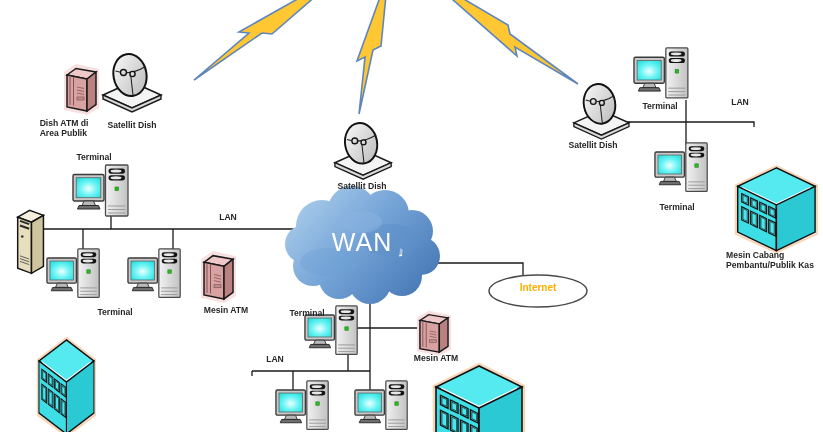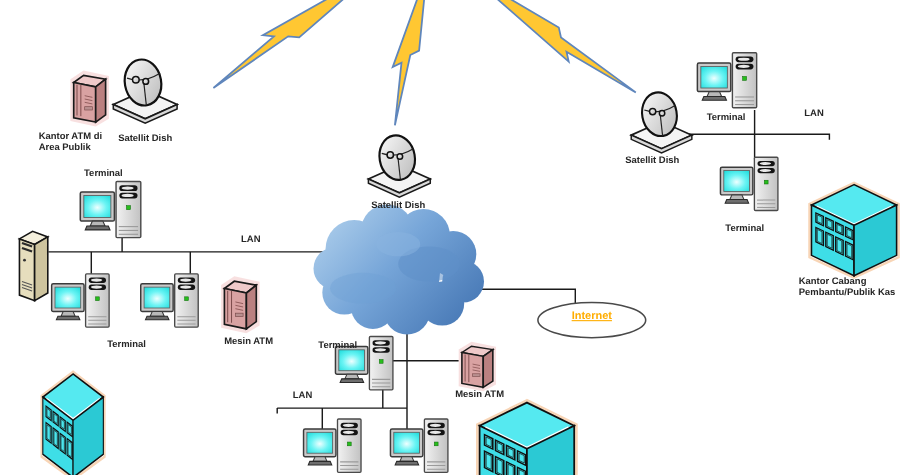--- a/index.html
+++ b/index.html
@@ -5,21 +5,21 @@
   html,body{margin:0;padding:0;background:#fff;}
   #stage{position:relative;width:823px;height:432px;overflow:hidden;background:#fff;
          font-family:"Liberation Sans",sans-serif;}
   #stage svg{position:absolute;left:0;top:0;}
   .lbl{position:absolute;transform:translateX(-50%);font:bold 8.6px "Liberation Sans",sans-serif;
        color:#262626;white-space:nowrap;line-height:10px;}
   .lbl span{display:block;}
   .lbl-wan{position:absolute;transform:translateX(-50%);font:400 25px "Liberation Sans",sans-serif;
        color:#fff;letter-spacing:1px;white-space:nowrap;}
   .lbl-internet{position:absolute;transform:translateX(-50%);font:bold 10px "Liberation Sans",sans-serif;
-       color:#FFAD00;white-space:nowrap;text-decoration:underline;}
+       color:#FFAD00;white-space:nowrap;}
 </style>
 </head>
 <body>
 
 <div id="stage">
 <svg width="823" height="432" viewBox="0 0 823 432">
   <defs>
     <linearGradient id="gTower" x1="0" y1="0" x2="1" y2="0">
       <stop offset="0" stop-color="#F2F2F2"></stop>
           <stop offset="1" stop-color="#C2C2C2"></stop>
@@ -170,34 +170,35 @@
   <use href="#icoATM" transform="translate(64,62)"></use>
   <use href="#icoATM" transform="translate(201,249) scale(1,1.02)"></use>
   <use href="#icoATM" transform="translate(417,309) scale(0.97,0.88)"></use>
 
   <use href="#icoBldg" transform="translate(735,167) scale(0.9,0.88)"></use>
   <use href="#icoBldg" transform="translate(37,339) scale(0.64,1)"></use>
   <use href="#icoBldg" transform="translate(433,365)"></use>
 </svg>
 
 <div class="lbl" style="left:64px;top:118px">
-  <span>Kantor ATM di</span>
+  <span>Dish ATM di</span>
   <span>Area Publik</span>
 </div>
 <div class="lbl" style="left:132px;top:120px">Satellit Dish</div>
 <div class="lbl" style="left:94px;top:152px">Terminal</div>
 <div class="lbl" style="left:228px;top:212px">LAN</div>
 <div class="lbl" style="left:115px;top:307px">Terminal</div>
 <div class="lbl" style="left:226px;top:305px">Mesin ATM</div>
 <div class="lbl" style="left:362px;top:181px">Satellit Dish</div>
 <div class="lbl" style="left:307px;top:308px">Terminal</div>
 <div class="lbl" style="left:436px;top:353px">Mesin ATM</div>
 <div class="lbl" style="left:275px;top:354px">LAN</div>
 <div class="lbl" style="left:593px;top:140px">Satellit Dish</div>
 <div class="lbl" style="left:660px;top:101px">Terminal</div>
 <div class="lbl" style="left:740px;top:97px">LAN</div>
 <div class="lbl" style="left:677px;top:202px">Terminal</div>
 <div class="lbl" style="left:770px;top:250px">
-  <span>Kantor Cabang</span>
+  <span>Mesin Cabang</span>
   <span>Pembantu/Publik Kas</span>
 </div>
+<div class="lbl-wan" style="left:362px;top:228px">WAN</div>
 <div class="lbl-internet" style="left:538px;top:282px">Internet</div>
 </div>
 
 </body></html>

